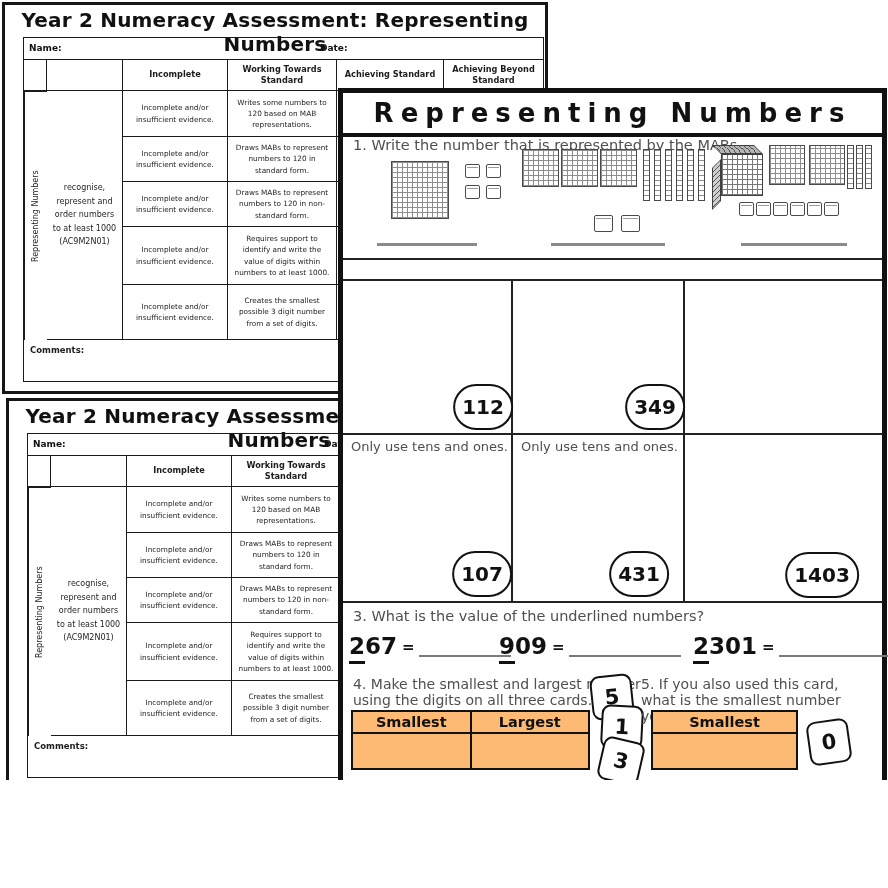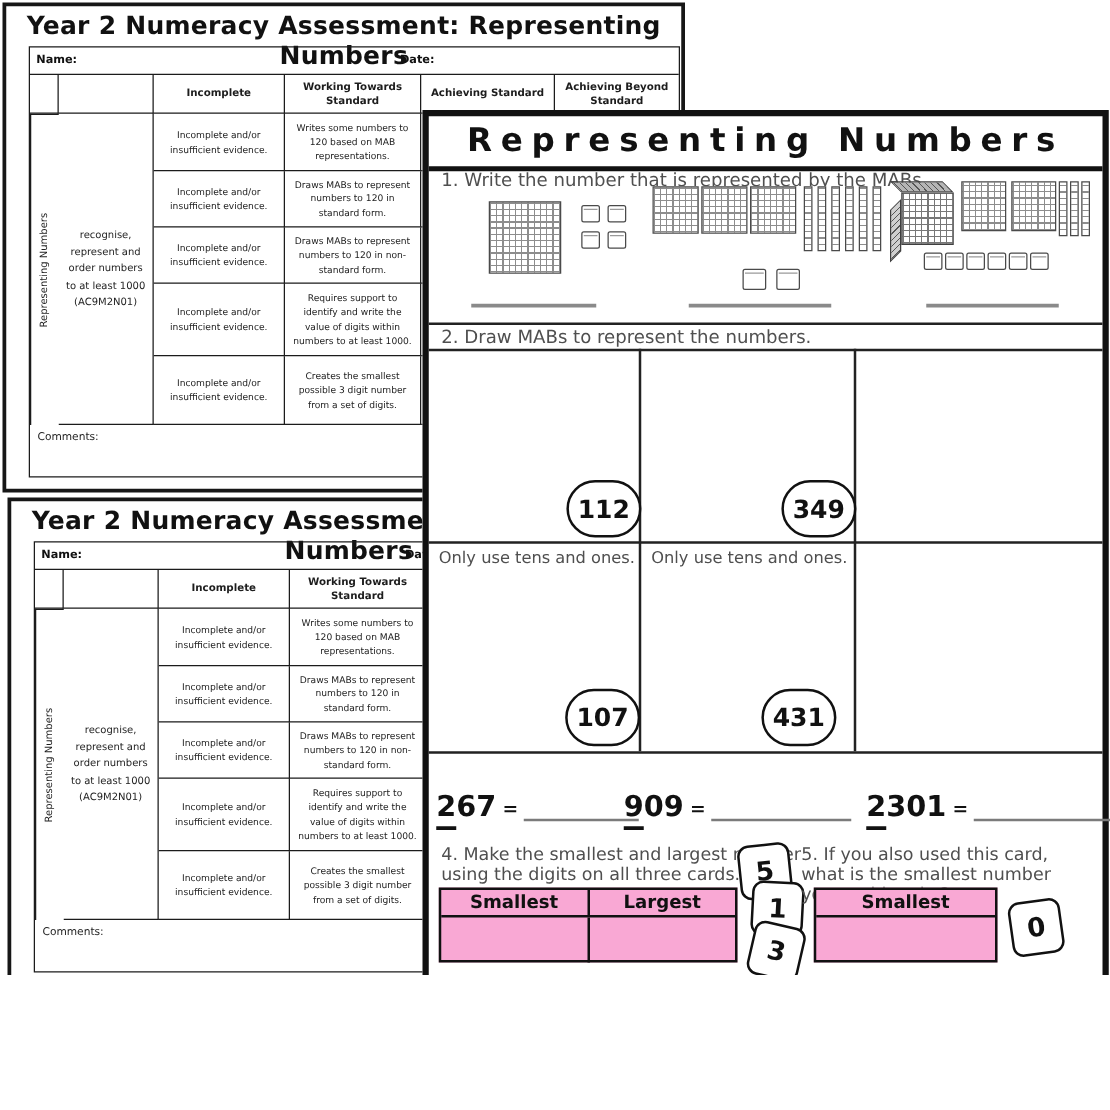--- a/index.html
+++ b/index.html
@@ -21,42 +21,42 @@
           grid-template-rows:31px 46px 45px 45px 58px 55px 41px;}
   .r-cell{border-right:1.2px solid #1b1b1b;border-bottom:1.2px solid #1b1b1b;box-sizing:border-box;
           display:flex;align-items:center;justify-content:center;text-align:center;
           font-size:7.3px;line-height:1.55;color:#1d1d1d;padding:2px 4px;}
   .r-cell.lastcol{border-right:none;}
   .r-cell.hdr{font-size:8.2px;font-weight:600;line-height:1.4;}
   .r-side{grid-row:2/7;writing-mode:vertical-rl;transform:rotate(180deg);font-size:8px;
           color:#1d1d1d;padding:2px 0;}
   .r-desc{grid-row:2/7;font-size:8px;line-height:1.7;}
   .r-comments{grid-column:1/7;border-bottom:none;justify-content:flex-start;align-items:flex-start;
-              font-size:8.5px;font-weight:400;padding:4px 6px;}
+              font-size:8.5px;font-weight:700;padding:4px 6px;}
 
   
   .sheet{left:338px;top:88px;width:549px;height:799px;border:5px solid #111;}
   .s-titlebar{position:absolute;left:0;right:0;top:0;height:40px;border-bottom:4px solid #111;
               display:flex;align-items:center;justify-content:center;}
   .s-title{font-size:26px;font-weight:bold;color:#111;letter-spacing:7px;}
   .qtext{position:absolute;font-size:14.5px;color:#4f4f4f;}
   .gline{position:absolute;background:#8a8a8a;height:3px;}
   .sep{position:absolute;left:0;right:0;height:2px;background:#222;}
   .vline{position:absolute;width:2px;background:#222;}
   .hline{position:absolute;height:2px;background:#222;}
   .note{position:absolute;font-size:13px;color:#4f4f4f;}
   .circle{position:absolute;transform:translate(-50%,-50%);min-width:32px;height:42px;
           border:2.5px solid #111;border-radius:24px;background:#fff;display:flex;align-items:center;
           justify-content:center;font-size:20px;font-weight:bold;color:#111;padding:0 7px;}
   .eq{position:absolute;display:flex;align-items:flex-end;}
   .eq-num{font-size:23px;font-weight:bold;color:#111;line-height:1;}
   .eq-num .u{border-bottom:3px solid #111;padding-bottom:2px;}
   .eq-sign{font-size:15px;font-weight:bold;color:#111;margin:0 4px 2px 5px;}
   .eq-line{height:2.5px;background:#7b7b7b;margin-bottom:1px;}
-  .mini-table{position:absolute;border:2px solid #111;box-sizing:border-box;background:#f9a8d4;}
+  .mini-table{position:absolute;border:2px solid #111;box-sizing:border-box;background:#fdba74;}
   .mt-head{display:flex;height:20px;border-bottom:2px solid #111;}
   .mt-head div{flex:1;display:flex;align-items:center;justify-content:center;
                font-size:14.5px;font-weight:bold;color:#111;}
   .mt-head div + div{border-left:2px solid #111;}
   .mt-body{display:flex;height:36px;}
   .mt-body div{flex:1;}
   .mt-body div + div{border-left:2px solid #111;}
   .card{position:absolute;width:38px;height:40px;border:2.5px solid #111;border-radius:9px;
         background:#fff;display:flex;align-items:center;justify-content:center;
         font-size:21px;font-weight:bold;color:#111;}
@@ -259,36 +259,37 @@
           <div class="one"></div>
           <div class="one"></div>
           <div class="one"></div>
         </div>
       </div>
     <div class="gline" style="left:34px;top:150px;width:100px;"></div>
     <div class="gline" style="left:208px;top:150px;width:114px;"></div>
     <div class="gline" style="left:398px;top:150px;width:106px;"></div>
 
     <div class="sep" style="top:165px;"></div>
-    <div class="qtext" style="left:10px;top:169px;">2.   Draw MABs to represent the numbers.</div>
     <div class="hline" style="left:0;right:0;top:186px;"></div>
     <div class="hline" style="left:0;right:0;top:340px;"></div>
     <div class="hline" style="left:0;right:0;top:508px;"></div>
     <div class="vline" style="left:168px;top:186px;height:322px;"></div>
     <div class="vline" style="left:340px;top:186px;height:322px;"></div>
 
     <div class="circle" style="left:140px;top:314px;">112</div>
     <div class="circle" style="left:312px;top:314px;">349</div>
 
     <div class="note" style="left:8px;top:346px;">Only use tens and ones.</div>
     <div class="note" style="left:178px;top:346px;">Only use tens and ones.</div>
 
     <div class="circle" style="left:139px;top:481px;">107</div>
     <div class="circle" style="left:296px;top:481px;">431</div>
-
+    <div class="circle" style="left:479px;top:482px;">1403</div>
+
+    <div class="qtext" style="left:10px;top:515px;">3.   What is the value of the underlined numbers?</div>
     <div class="eq" style="left:6px;top:542px;text-align:right;">
       <span class="eq-num"><span class="u">2</span><span>67</span></span>
       <span class="eq-sign">=</span>
       <span class="eq-line" style="width:92px;"></span>
     </div>
     <div class="eq" style="left:156px;top:542px;">
       <span class="eq-num"><span class="u">9</span><span>09</span></span>
       <span class="eq-sign">=</span>
       <span class="eq-line" style="width:112px;"></span>
     </div>

